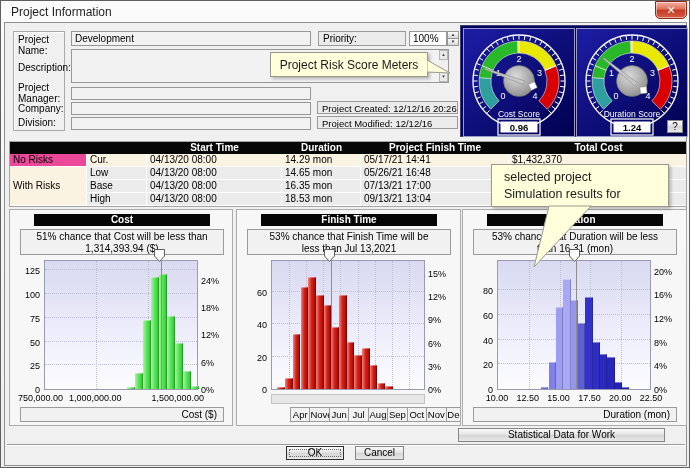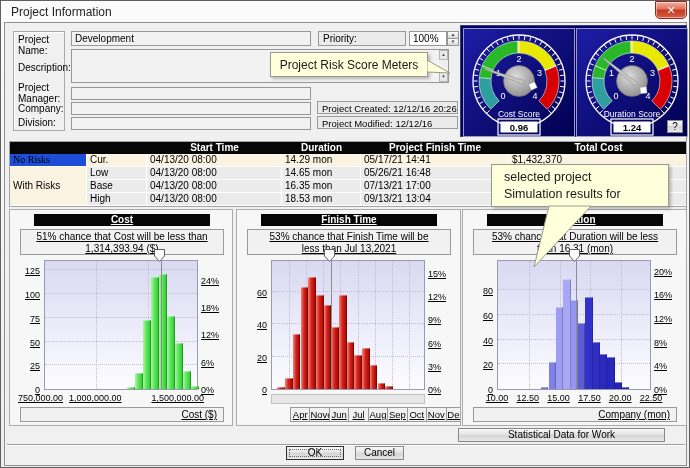--- a/index.html
+++ b/index.html
@@ -22,21 +22,21 @@
        font-size:10px;text-align:center;color:#000;cursor:default;}
   .btn-default{border:1px solid #2e2e2e;}
   .focusrect{position:absolute;left:2px;top:2px;right:2px;bottom:2px;border:1px dotted #6a6a6a;}
   .divider{border-top:1px solid #9c9c9c;border-bottom:1px solid #ffffff;}
   
   .rtable{background:#fff;border:1px solid #a5a5a5;overflow:hidden;}
   .th{position:absolute;background:#060606;color:#fff;font-size:10px;font-weight:bold;text-align:center;line-height:12px;box-sizing:border-box;overflow:hidden;}
   .td{position:absolute;font-size:10px;line-height:12px;padding-left:3px;border-right:1px solid #fff;border-bottom:1px solid #fff;box-sizing:border-box;overflow:hidden;color:#000;}
   
   .panel{background:#f7f7f7;border:1px solid #ababab;overflow:hidden;}
-  .panel>div{position:absolute;box-sizing:border-box;text-decoration:underline;}
+  .panel>div{position:absolute;box-sizing:border-box;}
   .ch-title{background:#060606;color:#fff;font-size:10px;font-weight:bold;text-align:center;line-height:12px;}
   .ch-sub{background:#f1f1f1;border:1px solid #9a9a9a;font-size:10px;text-align:center;line-height:12px;padding-top:1px;color:#000;}
   .ch-plot{background:linear-gradient(180deg,#d9d9f1 0%,#ededfb 55%,#fcfcff 100%);border:1px solid #9a9ab2;}
   .ch-plot>div{position:absolute;box-sizing:border-box;}
   .grid-h{border-top:1px dotted #bdbdd6;}
   .grid-v{border-left:1px dotted #bdbdd6;}
   .bar{box-shadow:inset -1px 0 0 rgba(0,0,0,.22),inset 0 1px 0 rgba(255,255,255,.4);}
   .marker-line{background:#8d8d8d;}
   .ax-l{font-size:9px;text-align:right;color:#000;}
   .ax-r{font-size:9px;text-align:left;color:#000;}
@@ -244,21 +244,21 @@
     <span>?</span>
   </div>
 
   <div class="abs rtable" style="left:8px;top:140px;width:678px;height:66px;">
       <div class="th" style="left: 0px; top: 0px; width: 77px; height: 12px;"></div>
       <div class="th" style="left: 77px; top: 0px; width: 60px; height: 12px;"></div>
       <div class="th" style="left: 137px; top: 0px; width: 135px; height: 12px;">Start Time</div>
       <div class="th" style="left: 272px; top: 0px; width: 79px; height: 12px;">Duration</div>
       <div class="th" style="left: 351px; top: 0px; width: 148px; height: 12px;">Project Finish Time</div>
       <div class="th" style="left: 499px; top: 0px; width: 179px; height: 12px;">Total Cost</div>
-      <div class="td" style="left: 0px; top: 12px; width: 77px; height: 13px; background: #1d4ed8; font-family: Liberation Serif, serif;">No Risks</div>
+      <div class="td" style="left: 0px; top: 12px; width: 77px; height: 13px; background: #ec4899;">No Risks</div>
       <div class="td" style="left: 77px; top: 12px; width: 60px; height: 13px; background: rgb(251, 243, 225);">Cur. Schedule</div>
       <div class="td" style="left: 137px; top: 12px; width: 135px; height: 13px; background: rgb(251, 243, 225);">04/13/20 08:00</div>
       <div class="td" style="left: 272px; top: 12px; width: 79px; height: 13px; background: rgb(251, 243, 225);">14.29 mon</div>
       <div class="td" style="left: 351px; top: 12px; width: 148px; height: 13px; background: rgb(251, 243, 225);">05/17/21 14:41</div>
       <div class="td" style="left: 499px; top: 12px; width: 179px; height: 13px; background: rgb(251, 243, 225); text-decoration: underline;">$1,432,370</div>
       <div class="td" style="left: 0px; top: 25px; width: 77px; height: 39px; background: rgb(251, 243, 225); display: flex; align-items: center;">With Risks</div>
       <div class="td" style="left: 77px; top: 25px; width: 60px; height: 13px; background: rgb(235, 235, 235);">Low</div>
       <div class="td" style="left: 137px; top: 25px; width: 135px; height: 13px; background: rgb(235, 235, 235);">04/13/20 08:00</div>
       <div class="td" style="left: 272px; top: 25px; width: 79px; height: 13px; background: rgb(235, 235, 235);">14.65 mon</div>
       <div class="td" style="left: 351px; top: 25px; width: 148px; height: 13px; background: rgb(235, 235, 235);">05/26/21 16:48</div>
@@ -422,21 +422,21 @@
       <div class="ax-r" style="left: 191px; top: 127.7px; width: 32px;">8%</div>
       <div class="ax-r" style="left: 191px; top: 104px; width: 32px;">12%</div>
       <div class="ax-r" style="left: 191px; top: 80.2px; width: 32px;">16%</div>
       <div class="ax-r" style="left: 191px; top: 56.6px; width: 32px;">20%</div>
       <div class="ax-x" style="top: 183px; left: 34px; transform: translateX(-50%);">10.00</div>
       <div class="ax-x" style="top: 183px; left: 64.8px; transform: translateX(-50%);">12.50</div>
       <div class="ax-x" style="top: 183px; left: 95.6px; transform: translateX(-50%);">15.00</div>
       <div class="ax-x" style="top: 183px; left: 126.4px; transform: translateX(-50%);">17.50</div>
       <div class="ax-x" style="top: 183px; left: 157.2px; transform: translateX(-50%);">20.00</div>
       <div class="ax-x" style="top: 183px; left: 188px; transform: translateX(-50%);">22.50</div>
-      <div class="ch-xlabel" style="left: 10px; top: 197px; width: 204px; height: 15px;">Company (mon)</div>
+      <div class="ch-xlabel" style="left: 10px; top: 197px; width: 204px; height: 15px;">Duration (mon)</div>
     </div>
 
   <div class="abs btn" style="left:457px;top:427px;width:207px;height:14px;line-height:12px;">Statistical Data for Work</div>
   <div class="abs divider" style="left:6px;top:443px;width:678px;height:2px;"></div>
   <div class="abs btn btn-default" style="left:285px;top:445px;width:58px;height:14px;line-height:12px;">
     <span class="focusrect"></span>
     <span>OK</span>
   </div>
   <div class="abs btn" style="left:354px;top:445px;width:49px;height:14px;line-height:12px;">Cancel</div>
 

